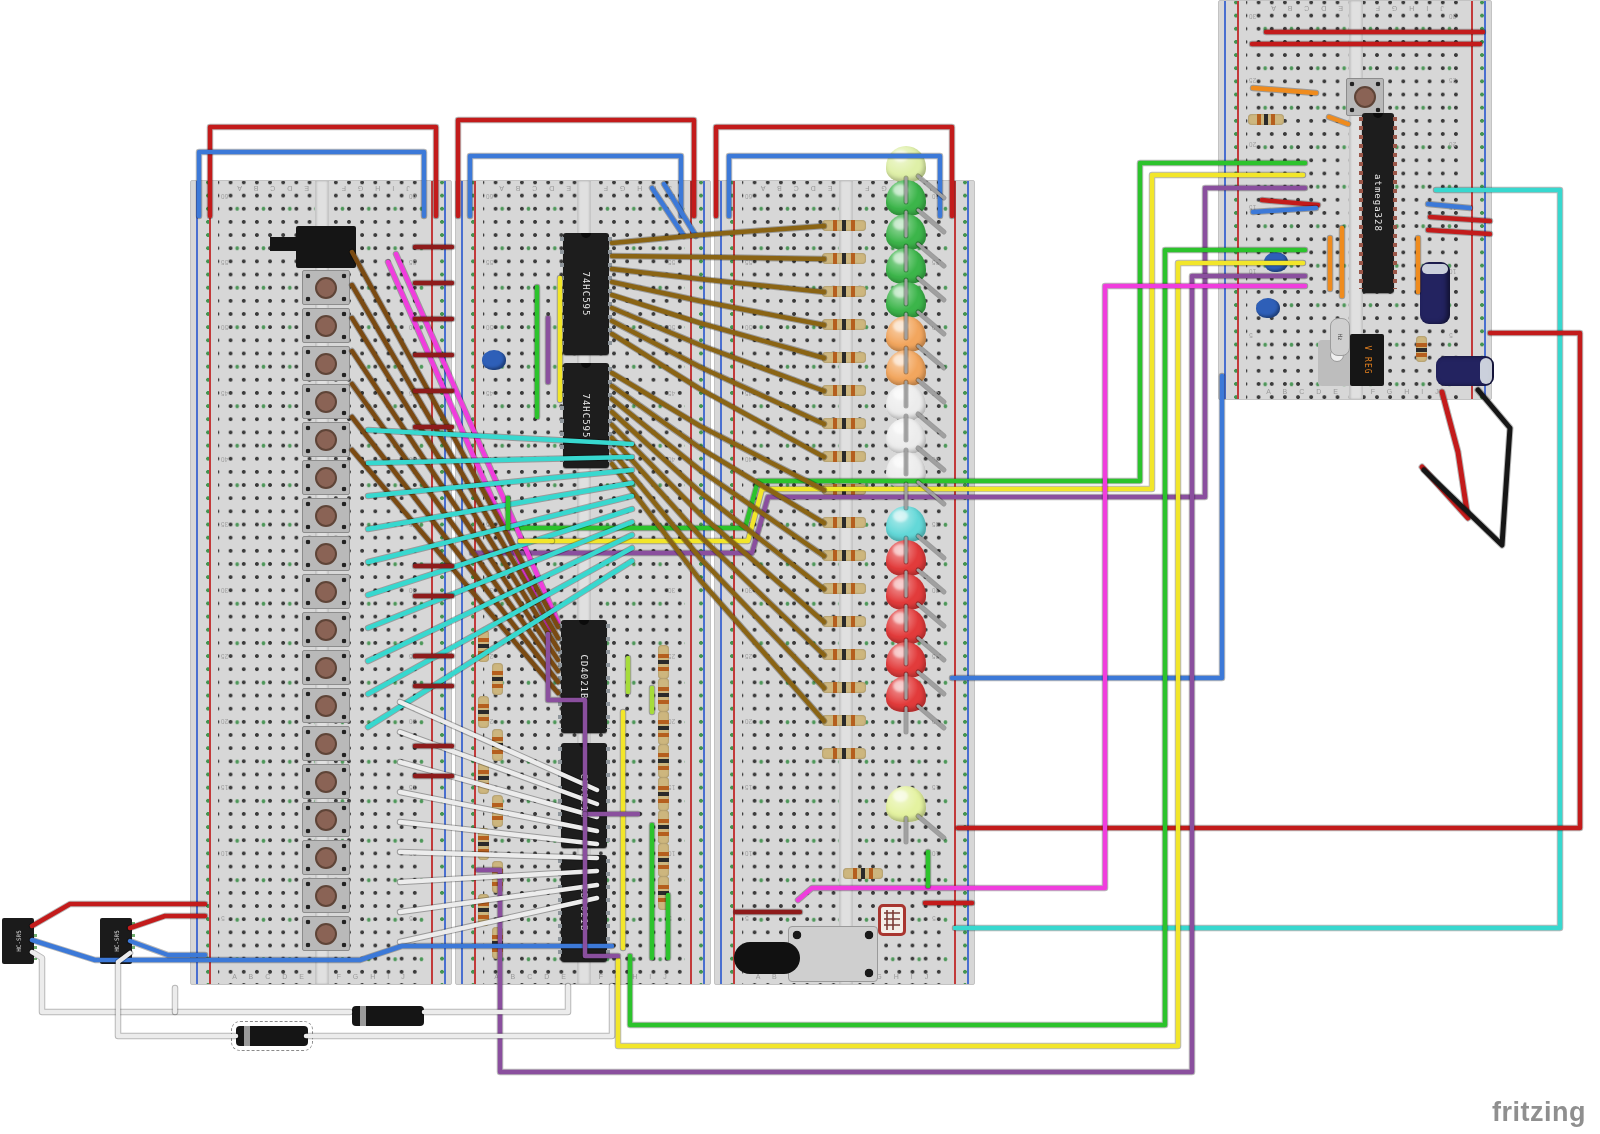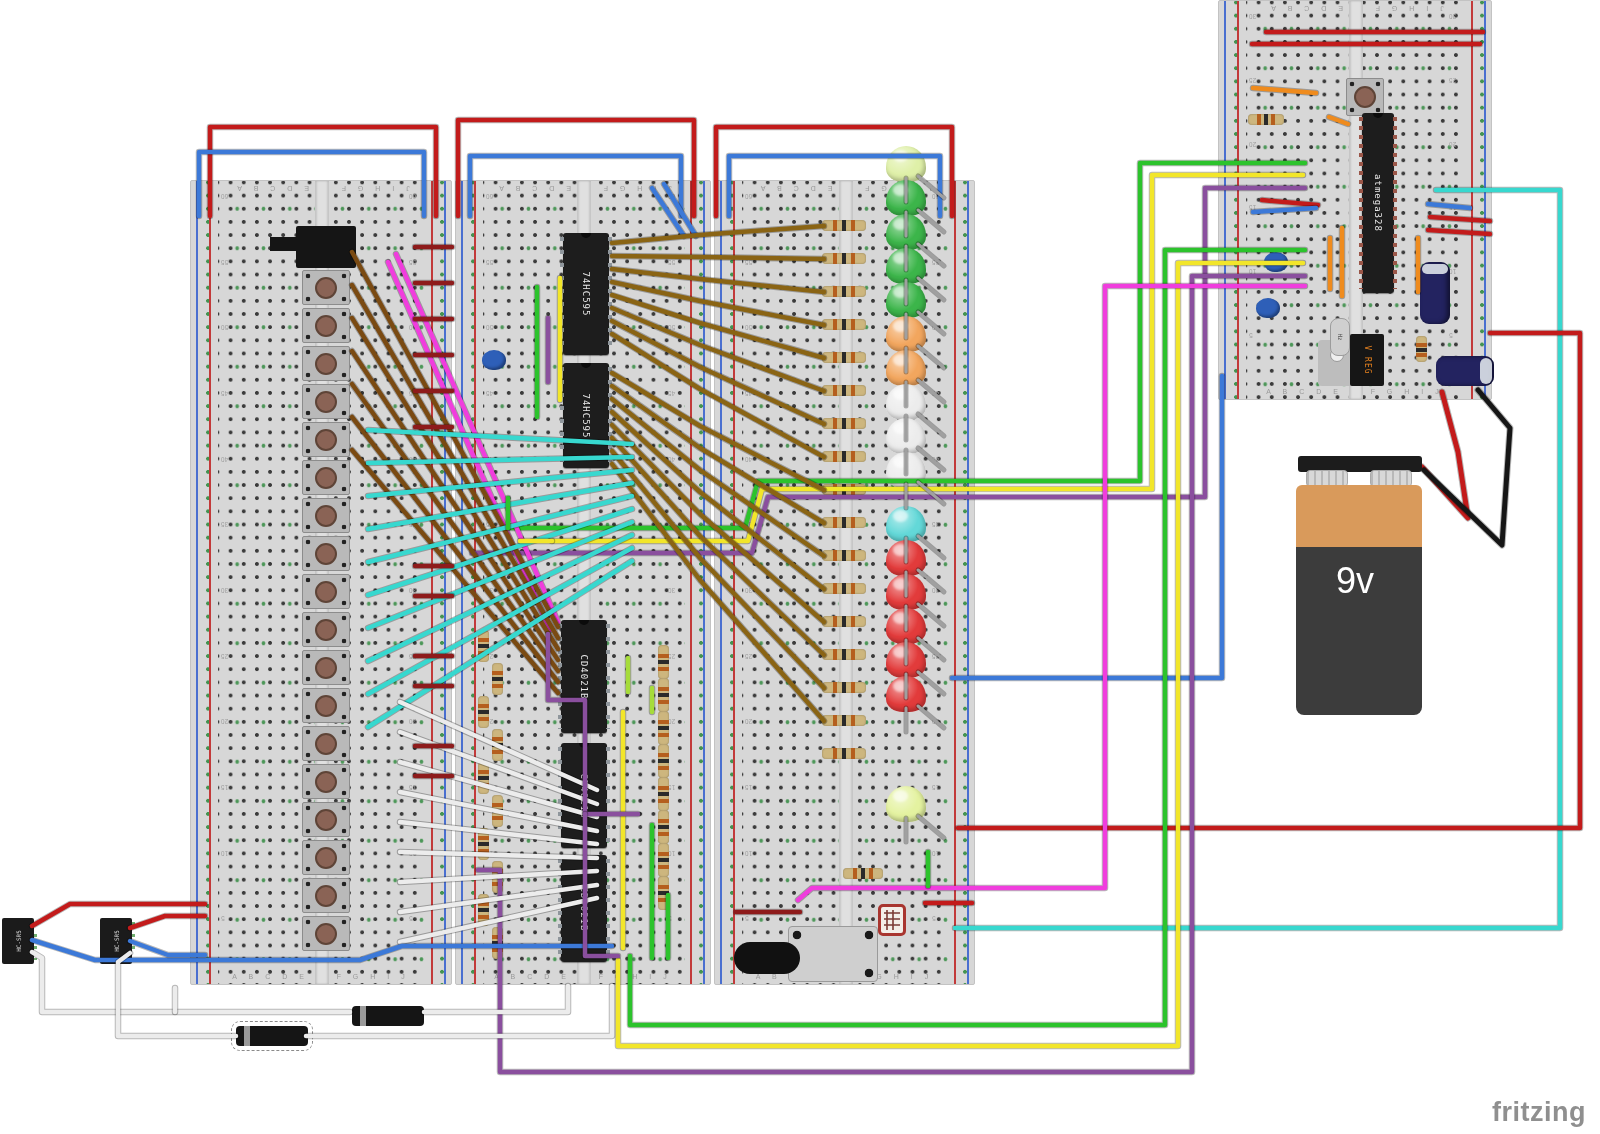--- a/index.html
+++ b/index.html
@@ -890,22 +890,14 @@
       <polyline points="918,672 944,694" fill="none" stroke="#a0a0a0" stroke-width="3" stroke-linecap="round" stroke-linejoin="round"></polyline>
       <polyline points="906,708 906,732" fill="none" stroke="rgba(0,0,0,.28)" stroke-width="5" stroke-linecap="round" stroke-linejoin="round"></polyline>
       <polyline points="906,708 906,732" fill="none" stroke="#a0a0a0" stroke-width="3" stroke-linecap="round" stroke-linejoin="round"></polyline>
       <polyline points="918,706 944,728" fill="none" stroke="rgba(0,0,0,.28)" stroke-width="5" stroke-linecap="round" stroke-linejoin="round"></polyline>
       <polyline points="918,706 944,728" fill="none" stroke="#a0a0a0" stroke-width="3" stroke-linecap="round" stroke-linejoin="round"></polyline>
       <polyline points="906,818 906,842" fill="none" stroke="rgba(0,0,0,.28)" stroke-width="5" stroke-linecap="round" stroke-linejoin="round"></polyline>
       <polyline points="906,818 906,842" fill="none" stroke="#a0a0a0" stroke-width="3" stroke-linecap="round" stroke-linejoin="round"></polyline>
       <polyline points="918,816 944,838" fill="none" stroke="rgba(0,0,0,.28)" stroke-width="5" stroke-linecap="round" stroke-linejoin="round"></polyline>
       <polyline points="918,816 944,838" fill="none" stroke="#a0a0a0" stroke-width="3" stroke-linecap="round" stroke-linejoin="round"></polyline>
     </svg>
-    <div class="battery" style="left: 1294px; top: 456px; width: 130px; height: 262px;">
-      <div class="clip" style="left:4px;top:0;width:124px;height:16px"></div>
-      <div class="term" style="left:12px;top:14px;width:40px;height:15px"></div>
-      <div class="term" style="left:76px;top:14px;width:40px;height:15px"></div>
-      <div class="orange" style="left:2px;top:29px;width:126px;height:62px"></div>
-      <div class="dark" style="left:2px;top:91px;width:126px;height:168px"></div>
-      <span class="lbl" style="left:42px;top:104px">9v</span>
-    </div>
     <div class="watermark">fritzing</div>
   </div>
 
 </body></html>

